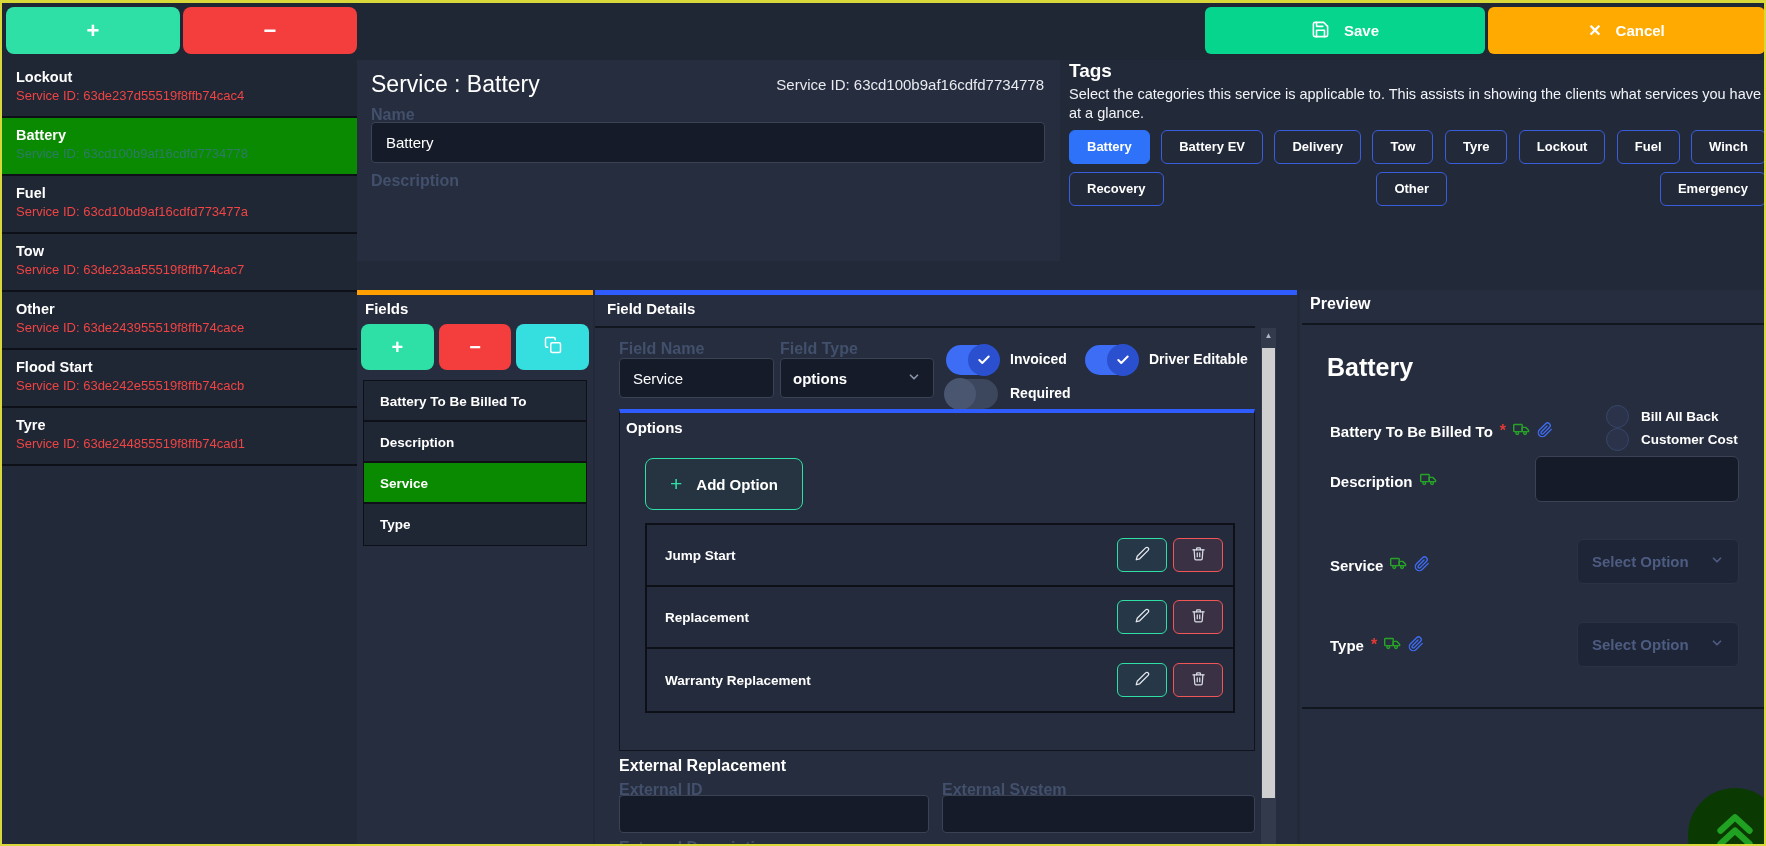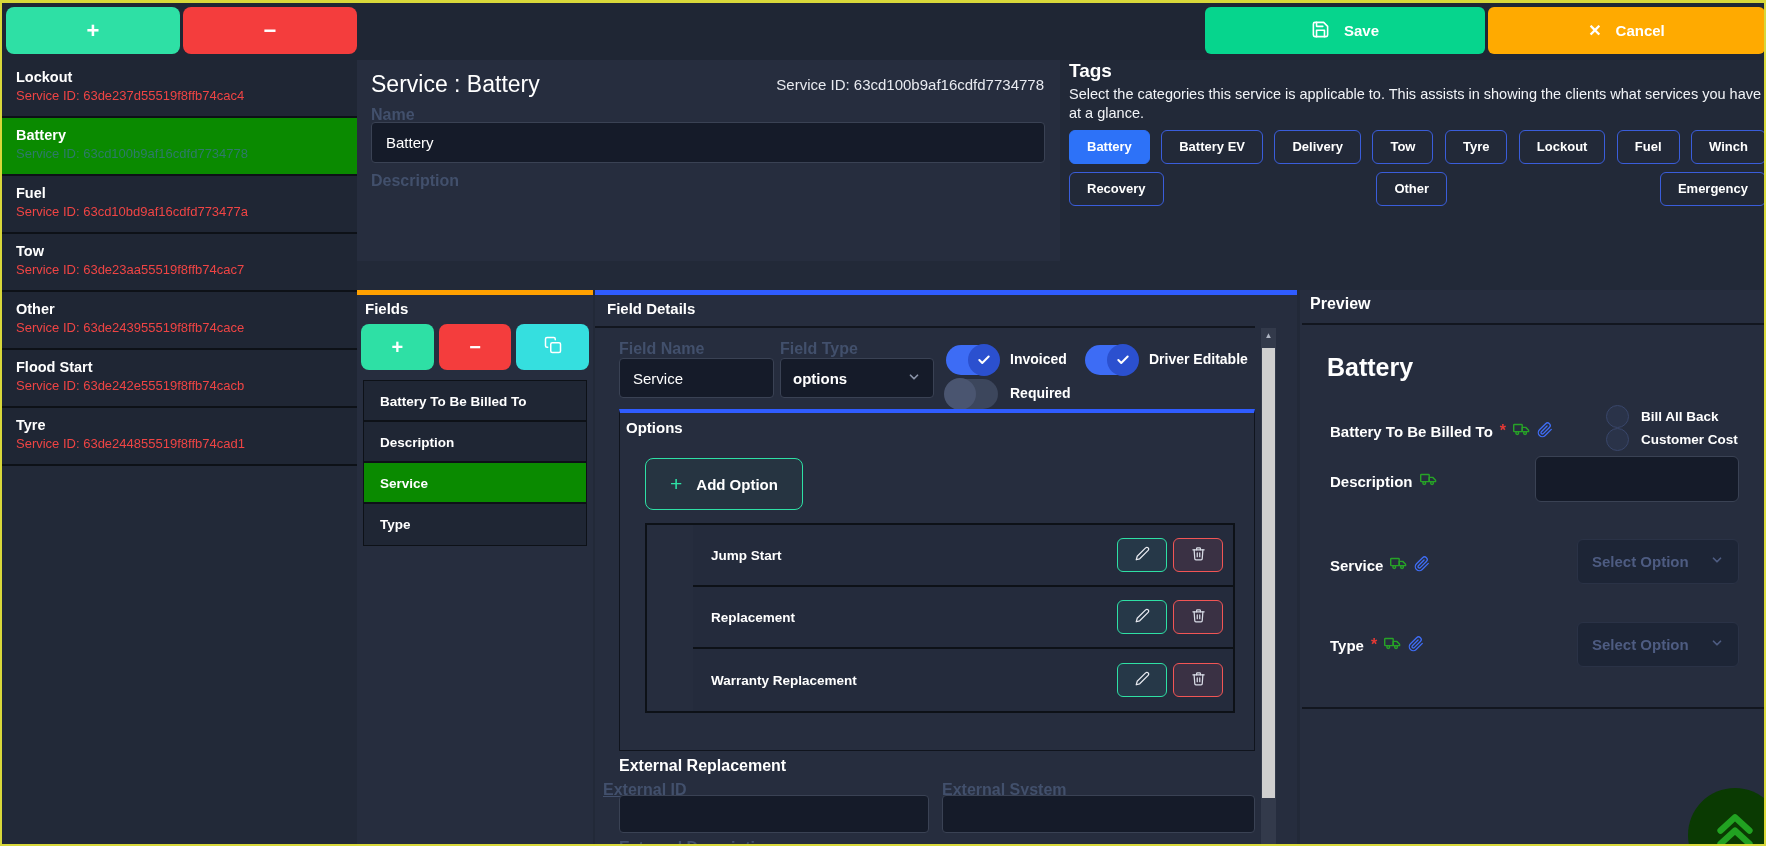--- a/index.html
+++ b/index.html
@@ -97,32 +97,32 @@
   #options-box{left:24px;top:114px;width:636px;height:342px;border:1px solid #10141d;
     border-top:4px solid #2f5cff;position:absolute;}
   #options-title{left:6px;top:6px;font-size:15px;font-weight:700;}
   #add-option{left:25px;top:45px;width:158px;height:52px;position:absolute;
     background:rgba(46,224,165,0.04);border:1px solid #2ee0a5;border-radius:8px;
     color:#fff;font-family:inherit;font-size:15px;font-weight:700;cursor:pointer;
     display:flex;align-items:center;justify-content:center;gap:14px;}
   #add-option .plus{color:#2ee0a5;font-size:21px;font-weight:400;}
   #options-list{left:25px;top:110px;width:590px;position:absolute;border:2px solid #0d1117;}
   .opt-row{height:62px;background:#242b3c;border-bottom:2px solid #0d1117;
-    display:flex;align-items:center;margin-left:46px;}
+    display:flex;align-items:center;}
   .opt-row:last-child{border-bottom:none;}
   .opt-label{flex:1;padding-left:18px;font-size:13.5px;font-weight:700;}
   .opt-btns{display:flex;gap:6px;margin-right:10px;}
   .opt-btn{width:50px;height:34px;border-radius:6px;display:flex;align-items:center;
     justify-content:center;cursor:pointer;background:transparent;}
   .opt-edit{border:1px solid #2ee0a5;background:#263848;}
   .opt-del{border:1px solid #f25555;background:#3a3144;}
 
   
   #ext-title{left:24px;top:462px;font-size:16px;font-weight:700;}
-  #ext-id-label{left:8px;top:486px;text-decoration:underline;}
+  #ext-id-label{left:24px;top:486px;text-decoration:underline;}
   #ext-sys-label{left:347px;top:486px;}
   #ext-desc-label{left:24px;top:544px;}
   .ext-input{position:absolute;height:38px;background:#151b29;border:1px solid #3a4254;
     border-radius:4px;color:#fff;font-family:inherit;font-size:14px;padding:0 12px;}
   #ext-id-input{left:24px;top:500px;width:310px;}
   #ext-sys-input{left:347px;top:500px;width:313px;}
 
   
   #fd-scrollbar{left:666px;top:33px;width:15px;height:526px;background:#333a4b;position:absolute;}
   #fd-scroll-up{width:15px;height:16px;color:#aeb4c2;font-size:8px;text-align:center;

